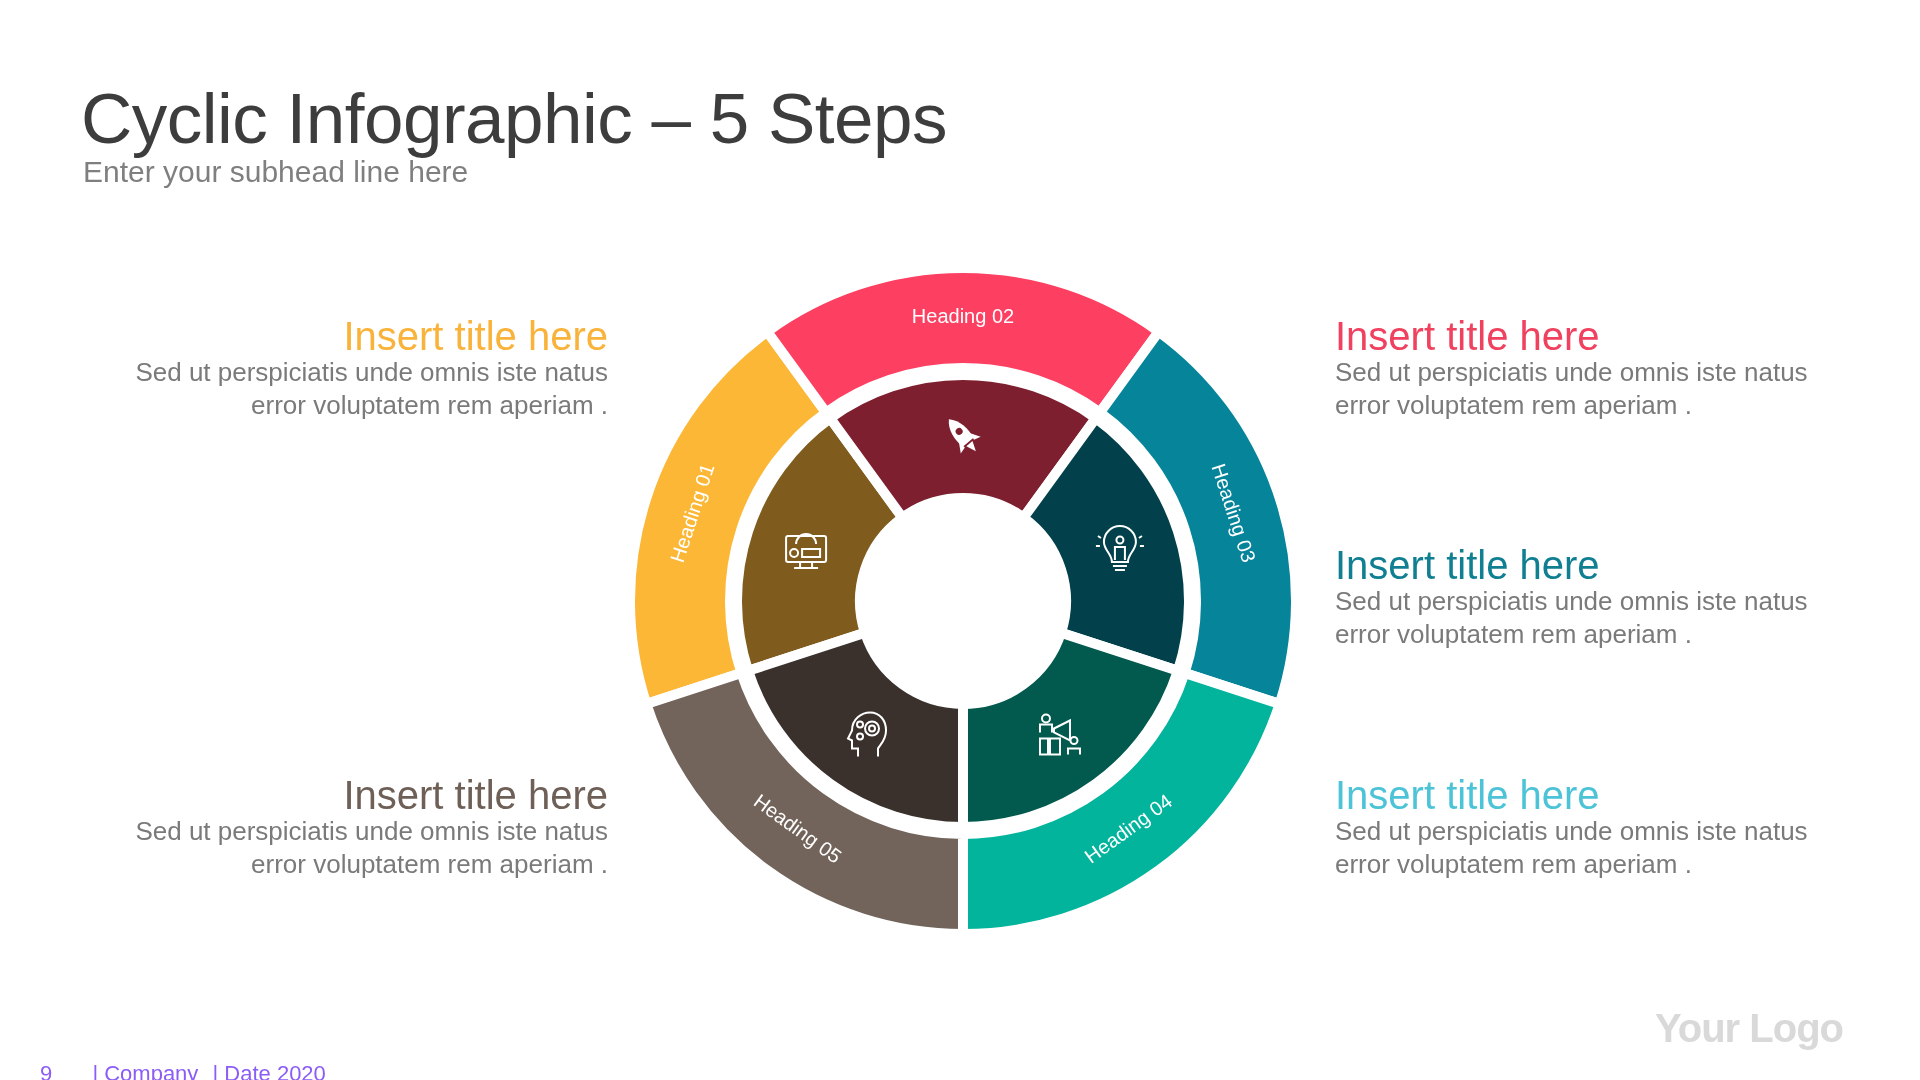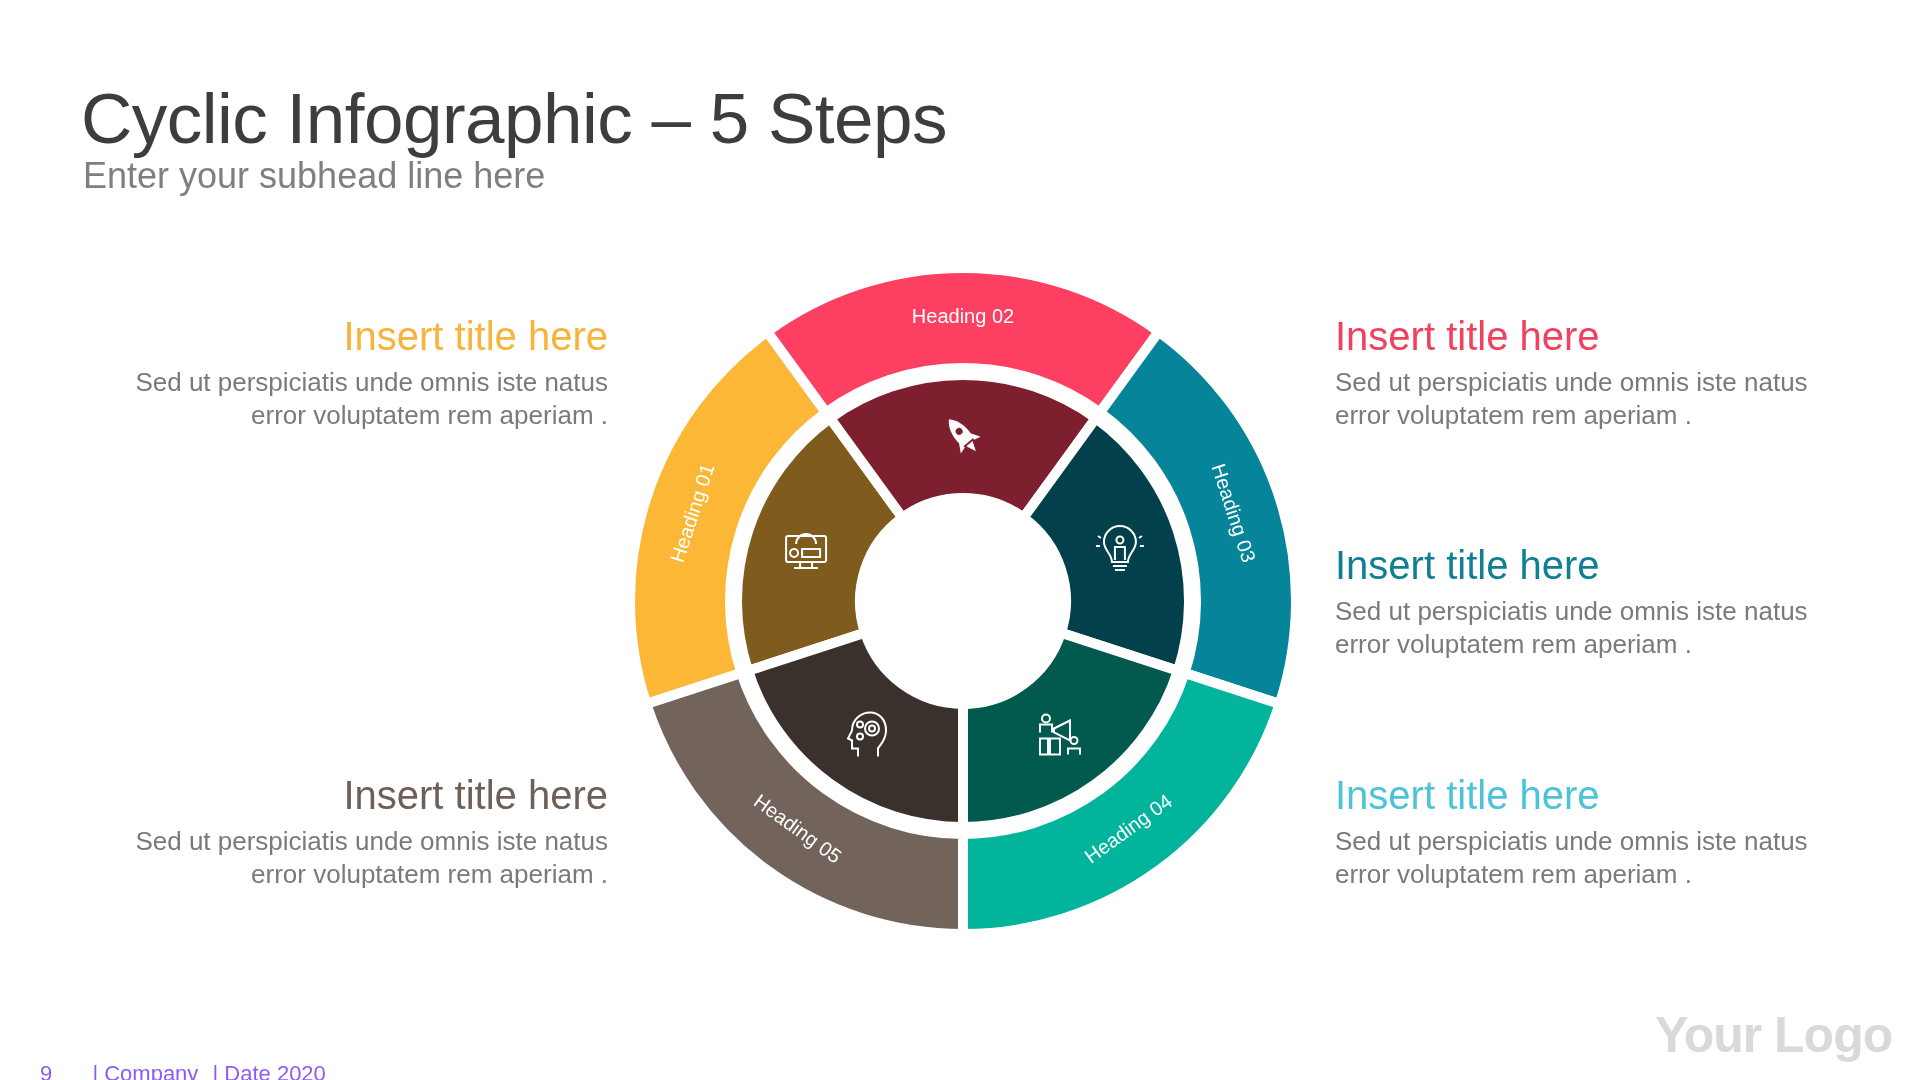--- a/index.html
+++ b/index.html
@@ -1,27 +1,27 @@
 <!DOCTYPE html>
 <html><head>
 <meta charset="utf-8">
 <style>
   html, body { margin: 0; padding: 0; background: #ffffff; }
   body { width: 1920px; height: 1080px; position: relative; overflow: hidden; font-family: "Liberation Sans", "DejaVu Sans", sans-serif; }
   .title { position: absolute; left: 81px; top: 80px; font-size: 71px; color: #3d3d3d; letter-spacing: -0.5px; white-space: nowrap; font-weight: normal; margin: 0; line-height: 1.1; }
-  .subhead { position: absolute; left: 83px; top: 155px; font-size: 36px; color: #7f7f7f; white-space: nowrap; }
+  .subhead { position: absolute; left: 83px; top: 155px; font-size: 30px; color: #7f7f7f; white-space: nowrap; }
   .block { position: absolute; width: 520px; }
   .block.left { text-align: right; }
   .block.right { text-align: left; }
   .block .btitle { font-size: 40px; line-height: 40px; white-space: nowrap; }
-  .block .bdesc { font-size: 26px; line-height: 33px; color: #7a7a7a; margin-top: 10px; }
+  .block .bdesc { font-size: 26px; line-height: 33px; color: #7a7a7a; }
   .footer { position: absolute; left: 40px; top: 1061px; font-size: 22px; color: #8b5cf6; white-space: nowrap; }
   .footer span { margin-right: 8px; }
   .footer .pagenum { margin-right: 34px; }
-  .logo { position: absolute; left: 1655px; top: 1006px; font-size: 50px; font-weight: bold; color: #d9d9d9; letter-spacing: -1px; white-space: nowrap; }
+  .logo { position: absolute; left: 1655px; top: 1006px; font-size: 40px; font-weight: bold; color: #d9d9d9; letter-spacing: -1px; white-space: nowrap; }
   svg.wheel { position: absolute; left: 0; top: 0; }
   .seg-label { font-family: "Liberation Sans", "DejaVu Sans", sans-serif; font-size: 20px; fill: #ffffff; }
 </style>
 </head>
 <body>
 
 <div class="title">Cyclic Infographic – 5 Steps</div>
 <div class="subhead">Enter your subhead line here</div>
 
 <div class="block left" style="left:88px; top:316px;">

